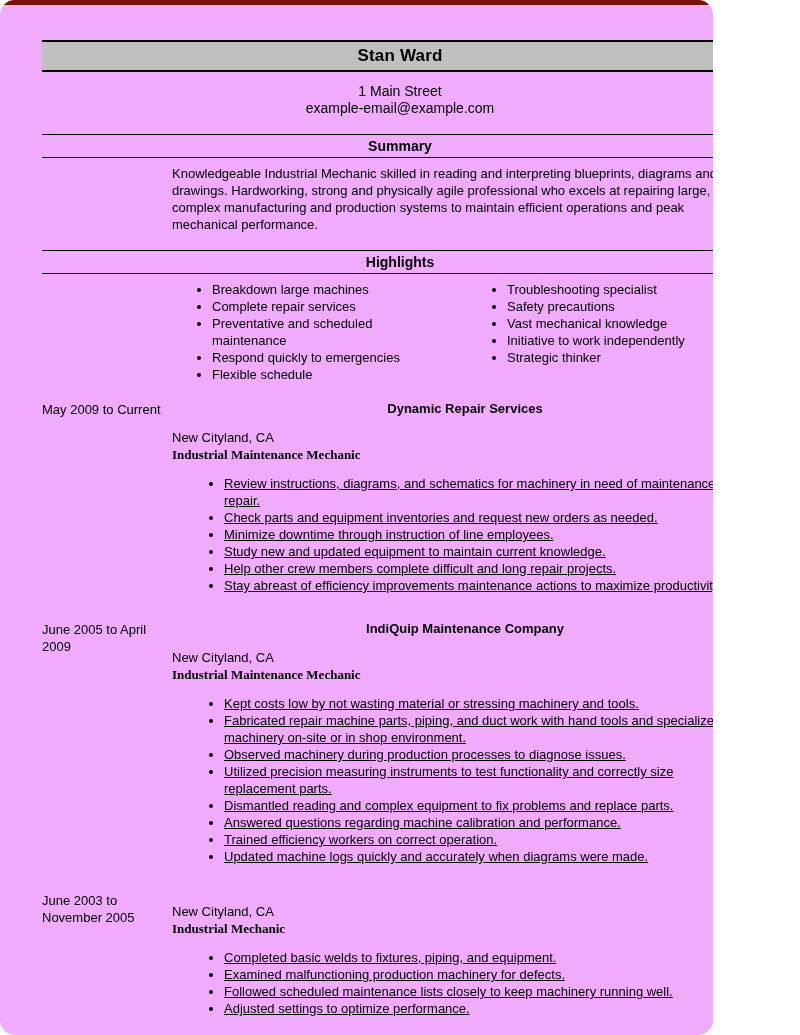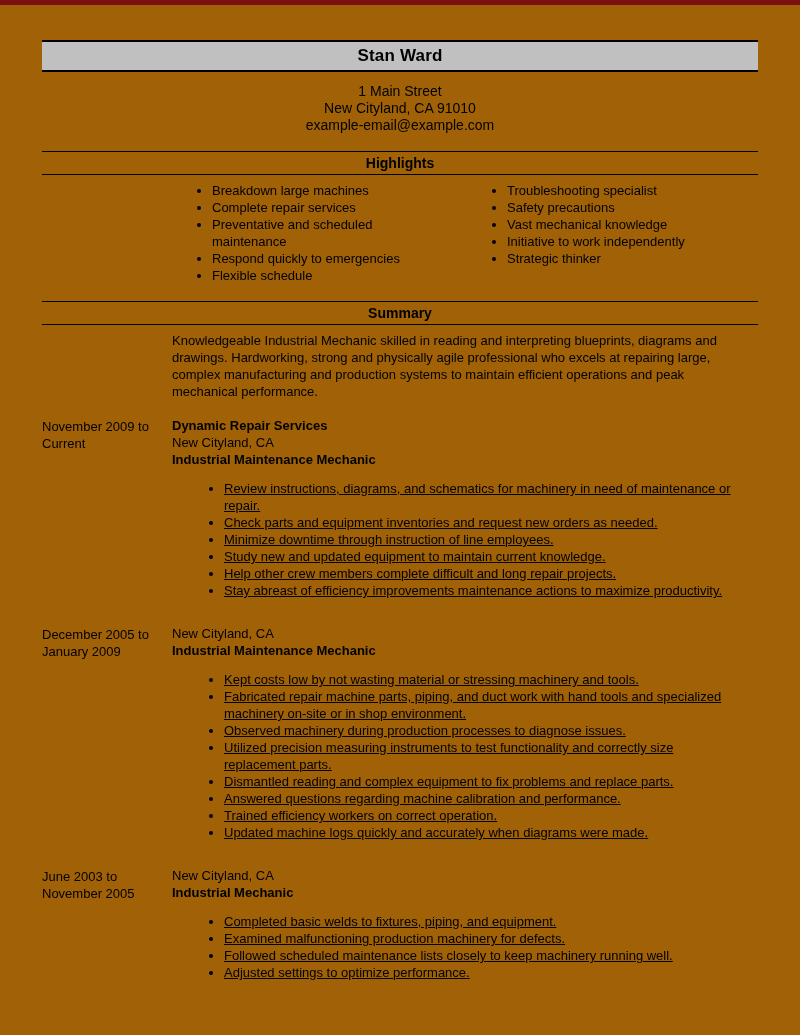--- a/index.html
+++ b/index.html
@@ -3,25 +3,26 @@
 <meta charset="utf-8">
 <style>
   * { box-sizing: border-box; }
   html, body {
     margin: 0; padding: 0;
     background: #ffffff;
     font-family: "Liberation Sans", "DejaVu Sans", sans-serif;
     color: #000;
   }
   .page {
-    width: 800px;
+    width: 713px;
     height: 1035px;
-    background: #a16207;
+    background: #f0abfc;
     overflow: hidden;
     position: relative;
+    border-radius: 15px;
   }
   .top-accent {
     width: 100%;
     height: 5px;
     background: #7a1010;
   }
   .content {
     margin: 0 42px;
     width: 716px;
   }
@@ -83,23 +84,23 @@
     display: flex;
     margin-bottom: 14px;
   }
   .job-dates {
     width: 130px;
     flex-shrink: 0;
     padding-top: 1px;
     line-height: 17px;
   }
   .job-body { flex: 1; }
-  .company  { font-weight: bold; }
-  .location { font-weight: normal; }
-  .position { font-weight: bold; }
+  .company  { font-weight: bold; text-align: center; }
+  .location { font-weight: normal; margin-top: 12px; }
+  .position { font-weight: bold; font-family: Liberation Serif, serif; }
   .job-body ul {
     margin: 12px;
     padding-left: 40px;
     list-style: disc;
     text-decoration: underline;
   }
 </style>
 </head>
 <body>
 
@@ -107,23 +108,27 @@
   <div class="top-accent" style="background: rgb(122, 16, 16);"></div>
 
   <div class="content">
 
     <div class="name-bar" style="background: rgb(192, 192, 192);">
       <h1>Stan Ward</h1>
     </div>
 
     <div class="contact" id="contact">
         <div>1 Main Street</div>
-        <div>New Cityland, CA 91010</div>
         <div>example-email@example.com</div>
       </div>
+
+    <section class="section">
+      <h2 class="section-title">Summary</h2>
+      <p class="summary-text">Knowledgeable Industrial Mechanic skilled in reading and interpreting blueprints, diagrams and drawings. Hardworking, strong and physically agile professional who excels at repairing large, complex manufacturing and production systems to maintain efficient operations and peak mechanical performance.</p>
+    </section>
 
     <section class="section">
       <h2 class="section-title">Highlights</h2>
       <div class="highlights-cols">
         <ul class="hl-left" id="hl-left">
             <li>Breakdown large machines</li>
             <li>Complete repair services</li>
             <li>Preventative and scheduled maintenance</li>
             <li>Respond quickly to emergencies</li>
             <li>Flexible schedule</li>
@@ -132,45 +137,41 @@
             <li>Troubleshooting specialist</li>
             <li>Safety precautions</li>
             <li>Vast mechanical knowledge</li>
             <li>Initiative to work independently</li>
             <li>Strategic thinker</li>
           </ul>
       </div>
     </section>
 
     <section class="section">
-      <h2 class="section-title">Summary</h2>
-      <p class="summary-text">Knowledgeable Industrial Mechanic skilled in reading and interpreting blueprints, diagrams and drawings. Hardworking, strong and physically agile professional who excels at repairing large, complex manufacturing and production systems to maintain efficient operations and peak mechanical performance.</p>
-    </section>
-
-    <section class="section">
       <div class="jobs" id="jobs">
           <div class="job-row">
-            <div class="job-dates">November 2009 to Current</div>
+            <div class="job-dates">May 2009 to Current</div>
             <div class="job-body">
               <div class="company">Dynamic Repair Services</div>
               <div class="location">New Cityland, CA</div>
               <div class="position">Industrial Maintenance Mechanic</div>
               <ul>
                 <li>Review instructions, diagrams, and schematics for machinery in need of maintenance or repair.</li>
                 <li>Check parts and equipment inventories and request new orders as needed.</li>
                 <li>Minimize downtime through instruction of line employees.</li>
                 <li>Study new and updated equipment to maintain current knowledge.</li>
                 <li>Help other crew members complete difficult and long repair projects.</li>
                 <li>Stay abreast of efficiency improvements maintenance actions to maximize productivity.</li>
               </ul>
             </div>
           </div>
           <div class="job-row">
-            <div class="job-dates">December 2005 to January 2009</div>
+            <div class="job-dates">June 2005 to April 2009</div>
             <div class="job-body">
+              <div class="company">IndiQuip Maintenance Company</div>
               <div class="location">New Cityland, CA</div>
               <div class="position">Industrial Maintenance Mechanic</div>
               <ul>
                 <li>Kept costs low by not wasting material or stressing machinery and tools.</li>
                 <li>Fabricated repair machine parts, piping, and duct work with hand tools and specialized machinery on-site or in shop environment.</li>
                 <li>Observed machinery during production processes to diagnose issues.</li>
                 <li>Utilized precision measuring instruments to test functionality and correctly size replacement parts.</li>
                 <li>Dismantled reading and complex equipment to fix problems and replace parts.</li>
                 <li>Answered questions regarding machine calibration and performance.</li>
                 <li>Trained efficiency workers on correct operation.</li>

